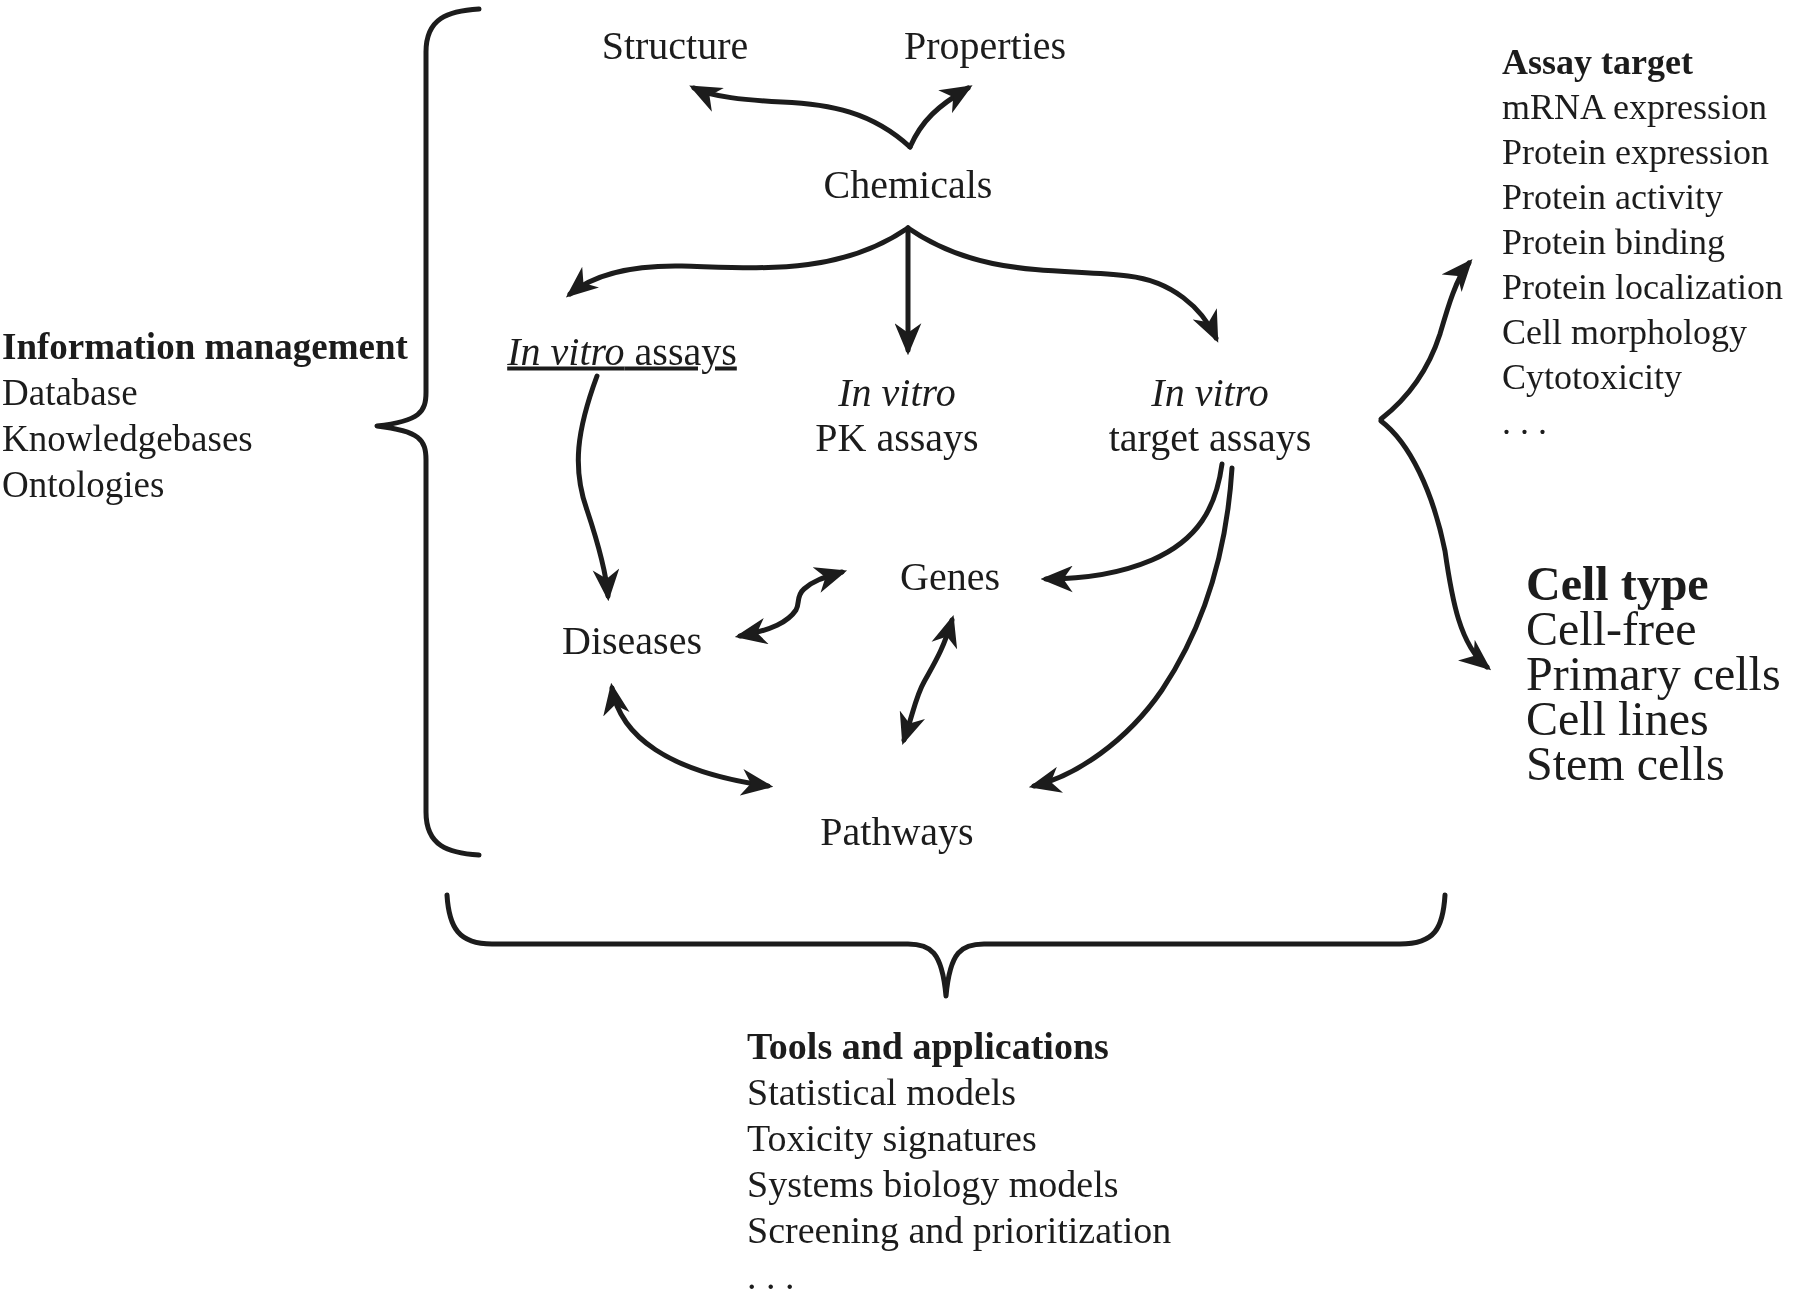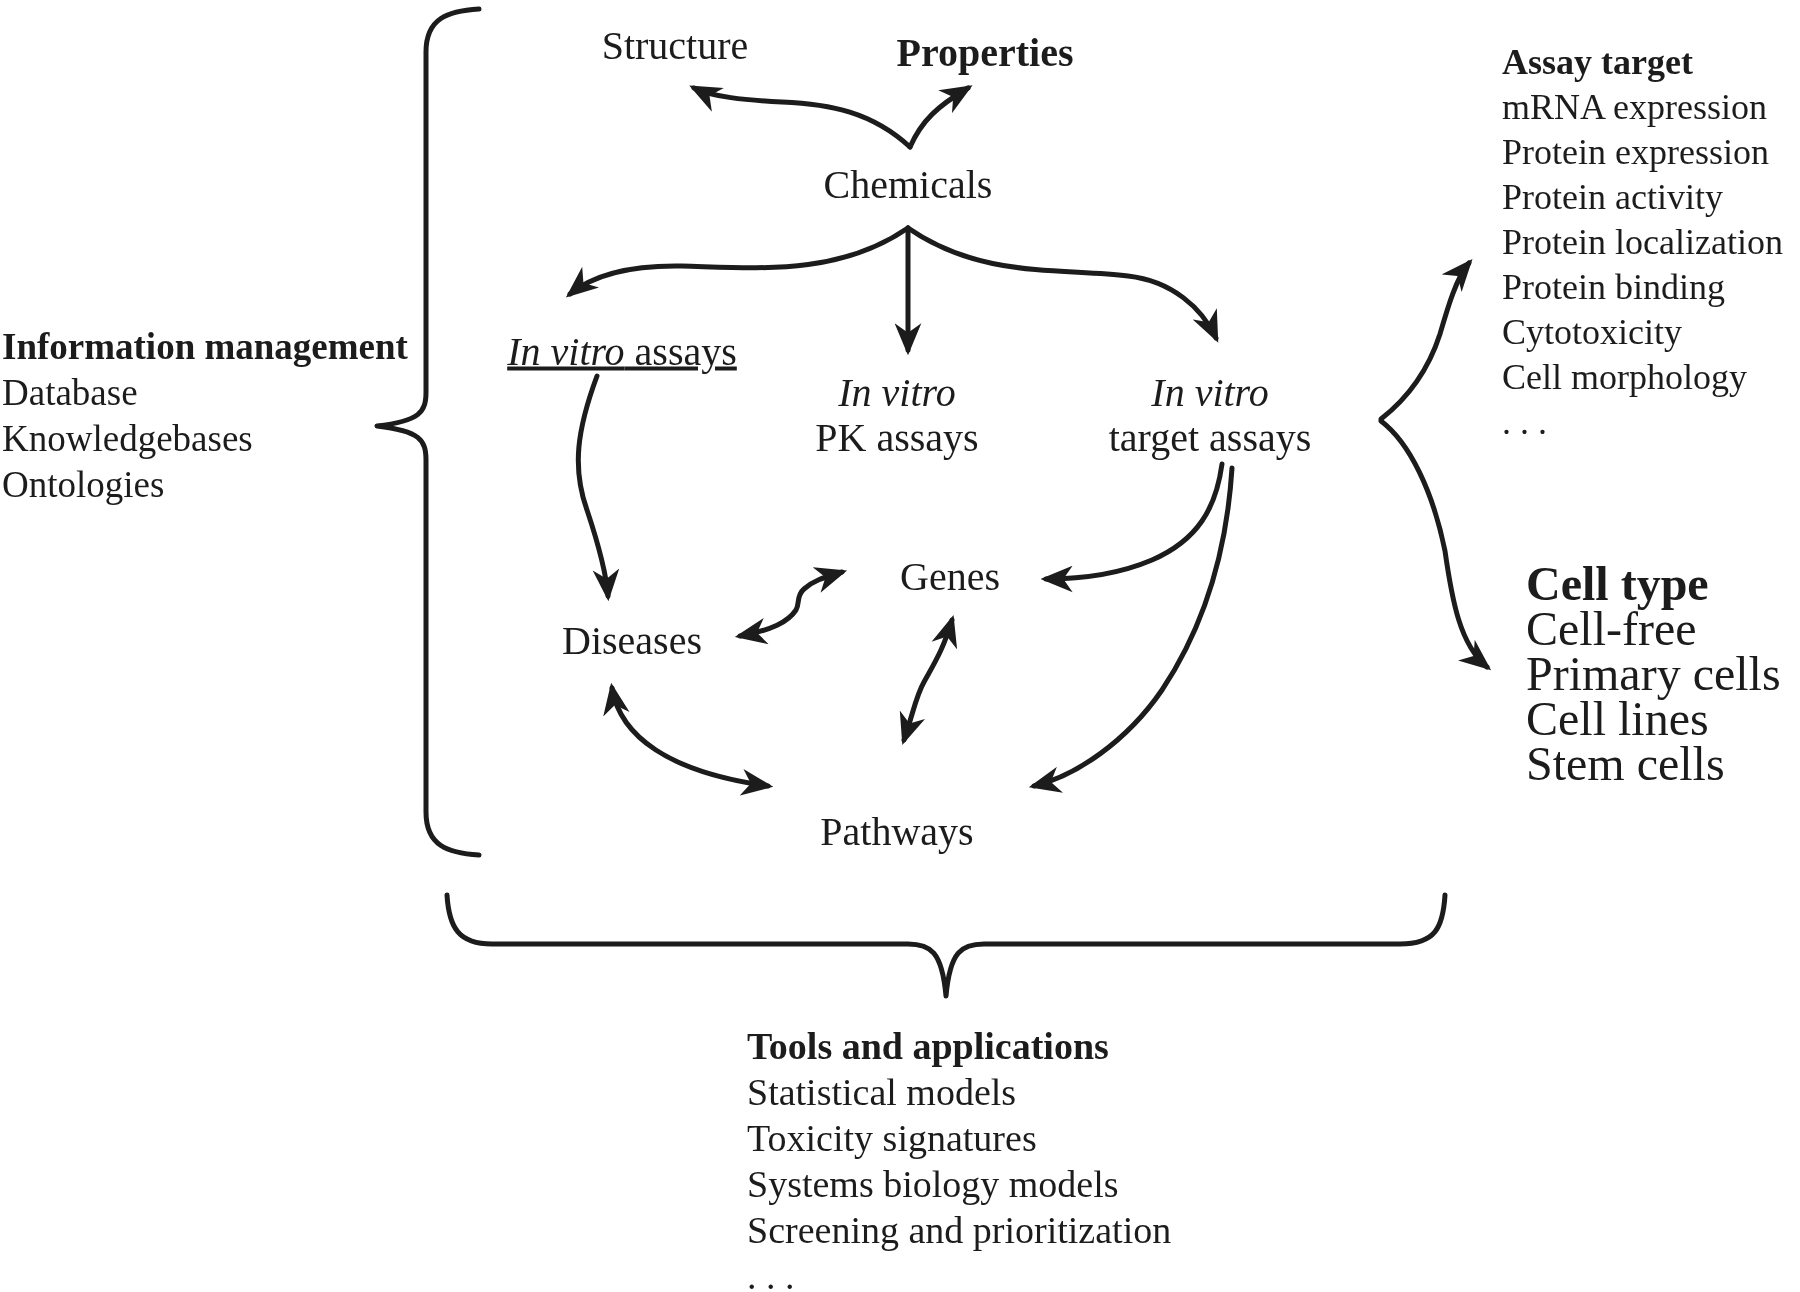--- a/index.html
+++ b/index.html
@@ -26,21 +26,21 @@
     font-size:38px;
     line-height:46px;
     white-space:nowrap;
   }
   .block .title{font-weight:bold;}
   #info-block{left:2px;top:324px;font-size:37px;line-height:46px;}
   #assay-block{left:1502px;top:40px;font-size:36px;line-height:45px;}
   #cell-block{left:1526px;top:561px;font-size:48px;line-height:45px;}
   #tools-block{left:747px;top:1023px;font-size:38px;line-height:46px;}
   #node-structure{left:675px;top:45px;}
-  #node-properties{left:985px;top:52px;font-weight:bold;}
+  #node-properties{left:985px;top:45px;}
   #node-chemicals{left:908px;top:184px;}
   #node-invitro-assays{left:622px;top:351px;text-decoration:underline;}
   #node-invitro-pk{left:897px;top:415px;}
   #node-invitro-target{left:1210px;top:415px;}
   #node-genes{left:950px;top:576px;}
   #node-diseases{left:632px;top:640px;}
   #node-pathways{left:897px;top:831px;}
   path.stroke{fill:none;stroke:#1c1c1c;stroke-width:5;stroke-linecap:round;}
   path.brace{fill:none;stroke:#1c1c1c;stroke-width:5;stroke-linecap:round;stroke-linejoin:round;}
 </style>
@@ -130,24 +130,24 @@
     <div>Database</div>
     <div>Knowledgebases</div>
     <div>Ontologies</div>
   </div>
 
   <div class="block" id="assay-block">
     <div class="title">Assay target</div>
     <div>mRNA expression</div>
     <div>Protein expression</div>
     <div>Protein activity</div>
+    <div>Protein binding</div>
     <div>Protein localization</div>
-    <div>Protein binding</div>
+    <div>Cell morphology</div>
     <div>Cytotoxicity</div>
-    <div>Cell morphology</div>
     <div>. . .</div>
   </div>
 
   <div class="block" id="cell-block">
     <div class="title">Cell type</div>
     <div>Cell-free</div>
     <div>Primary cells</div>
     <div>Cell lines</div>
     <div>Stem cells</div>
   </div>

